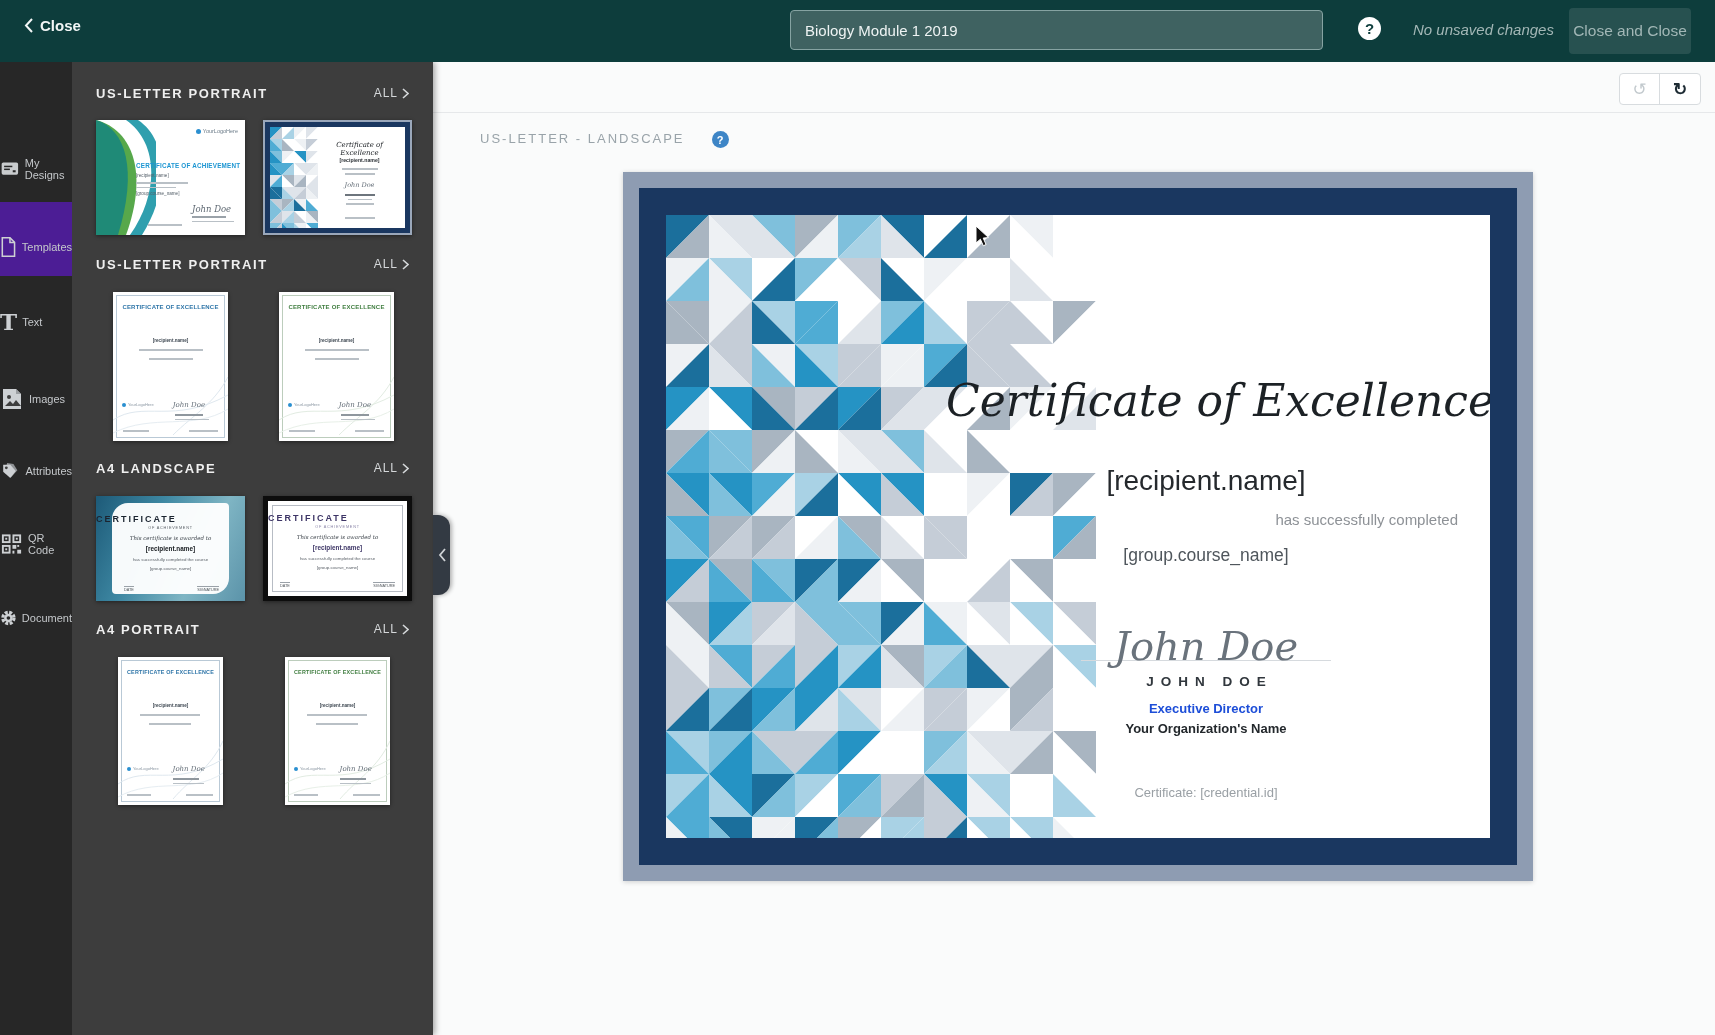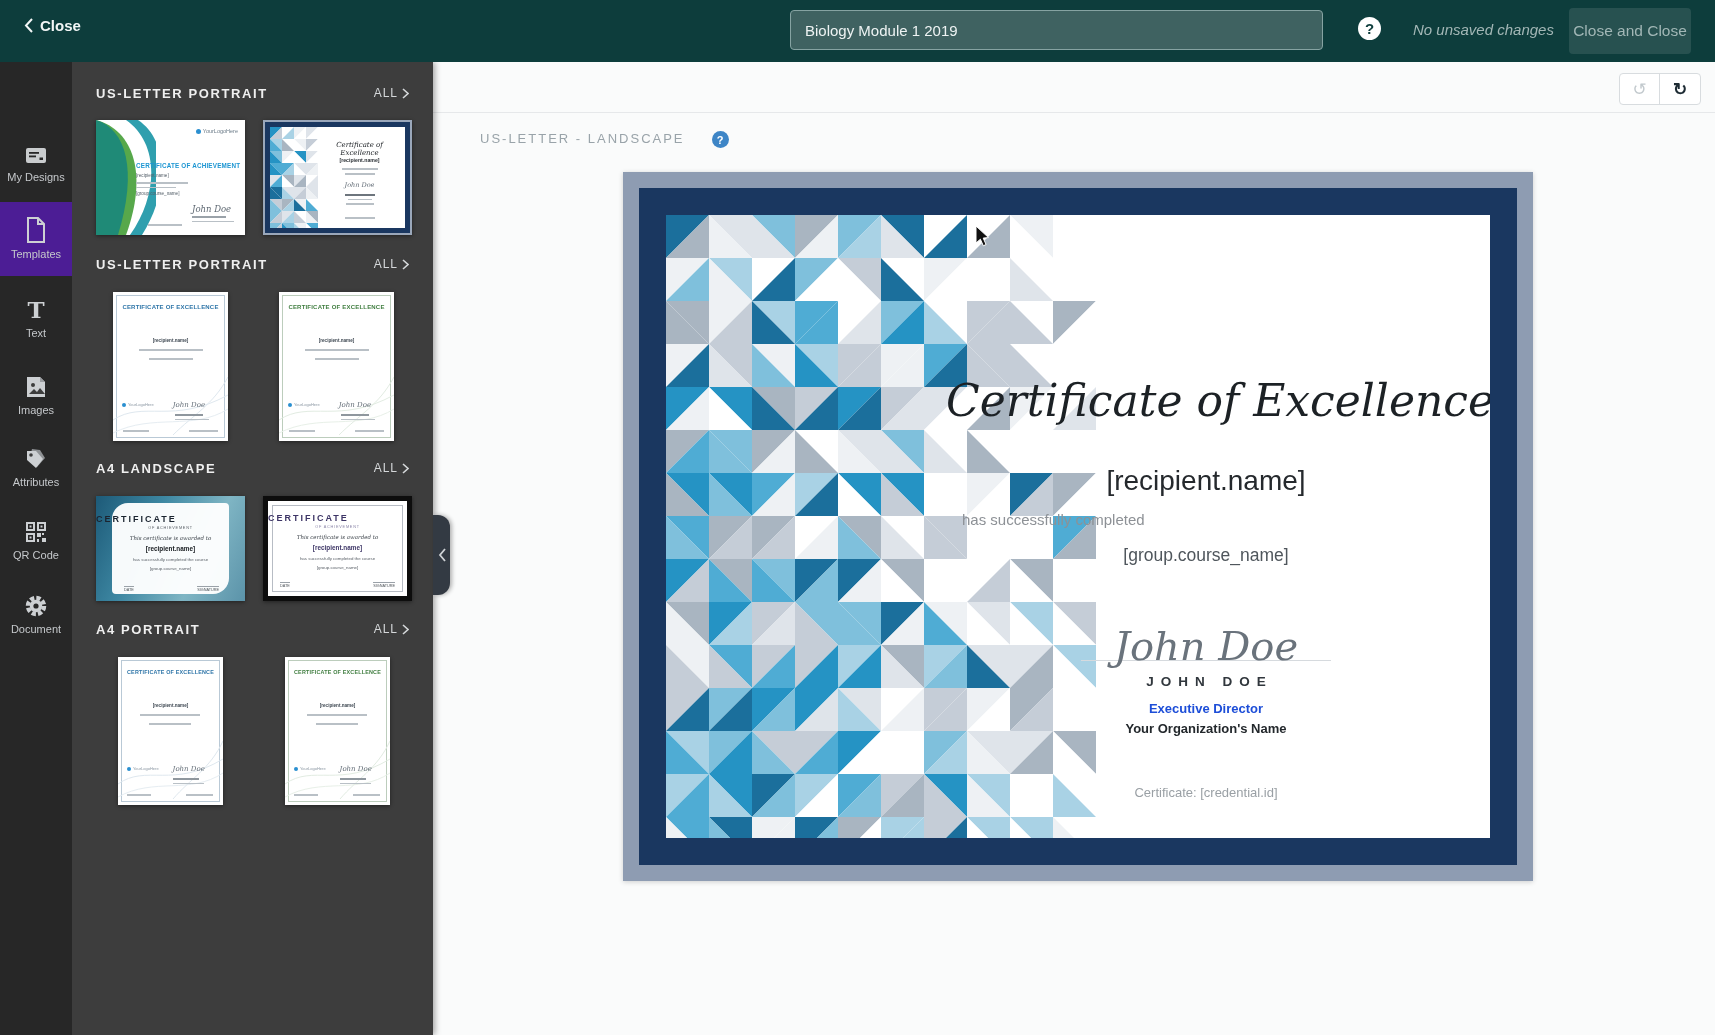--- a/index.html
+++ b/index.html
@@ -8,21 +8,21 @@
   
   #topbar { position:absolute; left:0; top:0; width:1715px; height:62px; background:#0d3d3c; z-index:20; }
   #close-btn { position:absolute; left:24px; top:17px; display:flex; align-items:center; gap:7px; color:#f2f6f6; font-size:15px; font-weight:700; cursor:pointer; }
   #title-input { position:absolute; left:790px; top:10px; width:533px; height:40px; background:#3f6261; border:1px solid #86a3a2; border-radius:4px; color:#eef3f3; font-size:15px; padding:0 14px; font-family:"Liberation Sans",sans-serif; outline:none; }
   #help-badge { position:absolute; left:1358px; top:17px; width:23px; height:23px; border-radius:50%; background:#ffffff; color:#0d3d3c; font-weight:700; font-size:15px; display:flex; align-items:center; justify-content:center; cursor:pointer; }
   #unsaved { position:absolute; left:1413px; top:21px; width:150px; text-align:left; font-style:italic; color:#a3b7b6; font-size:15px; }
   #save-close { position:absolute; left:1569px; top:8px; width:122px; height:46px; background:#275150; border:none; border-radius:4px; color:#a2b7b6; font-size:15.5px; font-family:"Liberation Sans",sans-serif; cursor:pointer; }
 
   
   #rail { position:absolute; left:0; top:62px; width:72px; height:973px; background:#272727; z-index:10; }
-  .rail-item { position:absolute; left:0; width:72px; display:flex; flex-direction:column; align-items:center; gap:5px; color:#c5c8cb; font-size:11px; cursor:pointer; padding-top:8px; }
+  .rail-item { position:absolute; left:0; width:72px; display:flex; flex-direction:row; align-items:center; gap:5px; color:#c5c8cb; font-size:11px; cursor:pointer; padding-top:8px; }
   .rail-item.active { background:#4c1d95; }
   .rail-item svg, .rail-item .txticon { display:block; }
 
   
   #panel { position:absolute; left:72px; top:62px; width:361px; height:973px; background:#3d3d3d; z-index:9; box-shadow:2px 0 6px rgba(0,0,0,.35); }
   .sec-head { position:absolute; left:24px; right:24px; height:18px; display:flex; justify-content:space-between; align-items:center; }
   .sec-title { color:#efefef; font-size:13px; font-weight:700; letter-spacing:1.6px; }
   .sec-all { color:#d4d7d9; font-size:12px; letter-spacing:1px; display:flex; align-items:center; gap:4px; cursor:pointer; }
   .thumb { position:absolute; background:#ffffff; box-shadow:0 1px 4px rgba(0,0,0,.45); cursor:pointer; overflow:hidden; }
 
@@ -779,21 +779,21 @@
             <polygon points="387,473 430,516 387,516" fill="#ffffff"></polygon>
             <polygon points="387,516 430,516 430,559" fill="#a9b5c1"></polygon>
             <polygon points="387,516 430,559 387,559" fill="#ffffff"></polygon>
             <polygon points="387,559 430,559 430,602" fill="#ffffff"></polygon>
             <polygon points="387,559 430,602 387,602" fill="#a9d2e5"></polygon>
             <polygon points="387,602 430,602 430,645" fill="#ffffff"></polygon>
             <polygon points="387,602 430,645 387,645" fill="#eef1f4"></polygon>
           </svg>
         <div class="cline" id="cert-title">Certificate of Excellence</div>
         <div class="cline" id="cert-recip" style="left:300px;width:480px;text-align:center;">[recipient.name]</div>
-        <div class="cline" id="cert-completed" style="left:296px;width:480px;text-align:left;">has successfully completed</div>
+        <div class="cline" id="cert-completed" style="left:312px;width:480px;text-align:right;">has successfully completed</div>
         <div class="cline" id="cert-course" style="left:300px;width:480px;text-align:center;">[group.course_name]</div>
         <div class="cline" id="sig-script" style="left:300px;width:480px;text-align:center;">John Doe</div>
         <div id="sig-line"></div>
         <div class="cline" id="sig-caps" style="left:300px;width:480px;text-align:center;">JOHN DOE</div>
         <div class="cline" id="sig-role" style="left:300px;width:480px;text-align:center;">Executive Director</div>
         <div class="cline" id="cert-cred" style="left:300px;width:480px;text-align:center;">Certificate: [credential.id]</div>
         <div class="cline" id="sig-org" style="left:300px;width:480px;text-align:center;">Your Organization's Name</div>
       </div>
     </div>
   </div>

